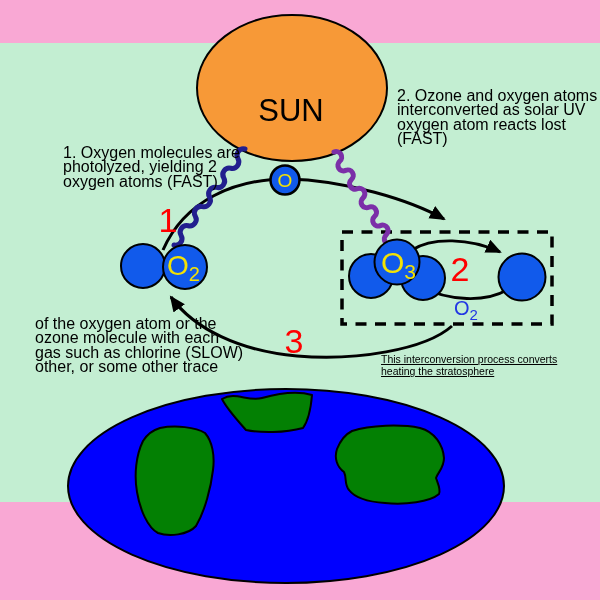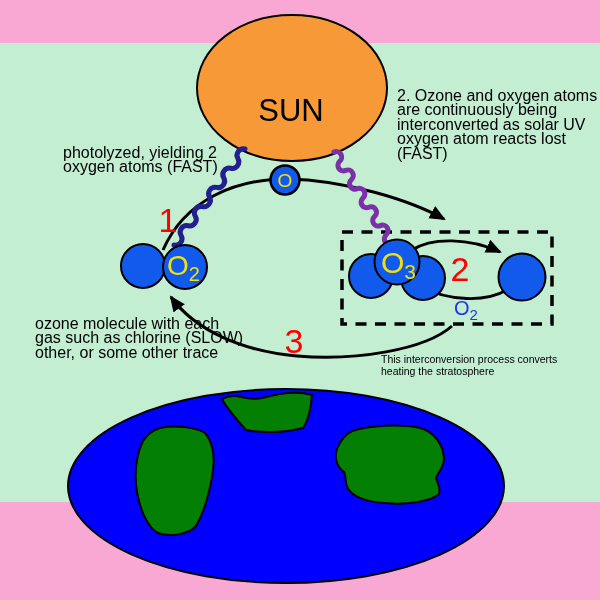--- a/index.html
+++ b/index.html
@@ -99,36 +99,37 @@
     <circle cx="522" cy="277" r="23.5" stroke="#000000" stroke-width="2" fill="#115AEB"></circle>
 
     <text x="168" y="232" font-size="34" text-anchor="middle" fill="#FF0000"><tspan>1</tspan></text>
     <text x="460" y="281" font-size="34" text-anchor="middle" fill="#FF0000"><tspan>2</tspan></text>
     <text x="294" y="353" font-size="34" text-anchor="middle" fill="#FF0000"><tspan>3</tspan></text>
 
     <text x="454" y="315" font-size="20" fill="#2236E4"><tspan>O</tspan><tspan dy="5" font-size="15">2</tspan></text>
   </svg>
 
   <div class="para" style="left:63px; top:146px;">
+    <div>1. Oxygen molecules are</div>
     <div>photolyzed, yielding 2</div>
     <div>oxygen atoms (FAST)</div>
   </div>
 
   <div class="para" style="left:397px; top:89px;">
     <div>2. Ozone and oxygen atoms</div>
-    <div>are continuously being</div>
     <div>interconverted as solar UV</div>
     <div>oxygen atom reacts lost</div>
     <div>(FAST)</div>
   </div>
 
   <div class="para" style="left:35px; top:317px;">
+    <div>of the oxygen atom or the</div>
     <div>ozone molecule with each</div>
     <div>gas such as chlorine (SLOW)</div>
     <div>other, or some other trace</div>
   </div>
 
-  <div class="para small" style="left:381px; top:353px;">
+  <div class="para small" style="left:381px; top:353px;text-decoration:underline;">
     <div>This interconversion process converts</div>
     <div>heating the stratosphere</div>
   </div>
 
 </div>
 
 </body></html>

